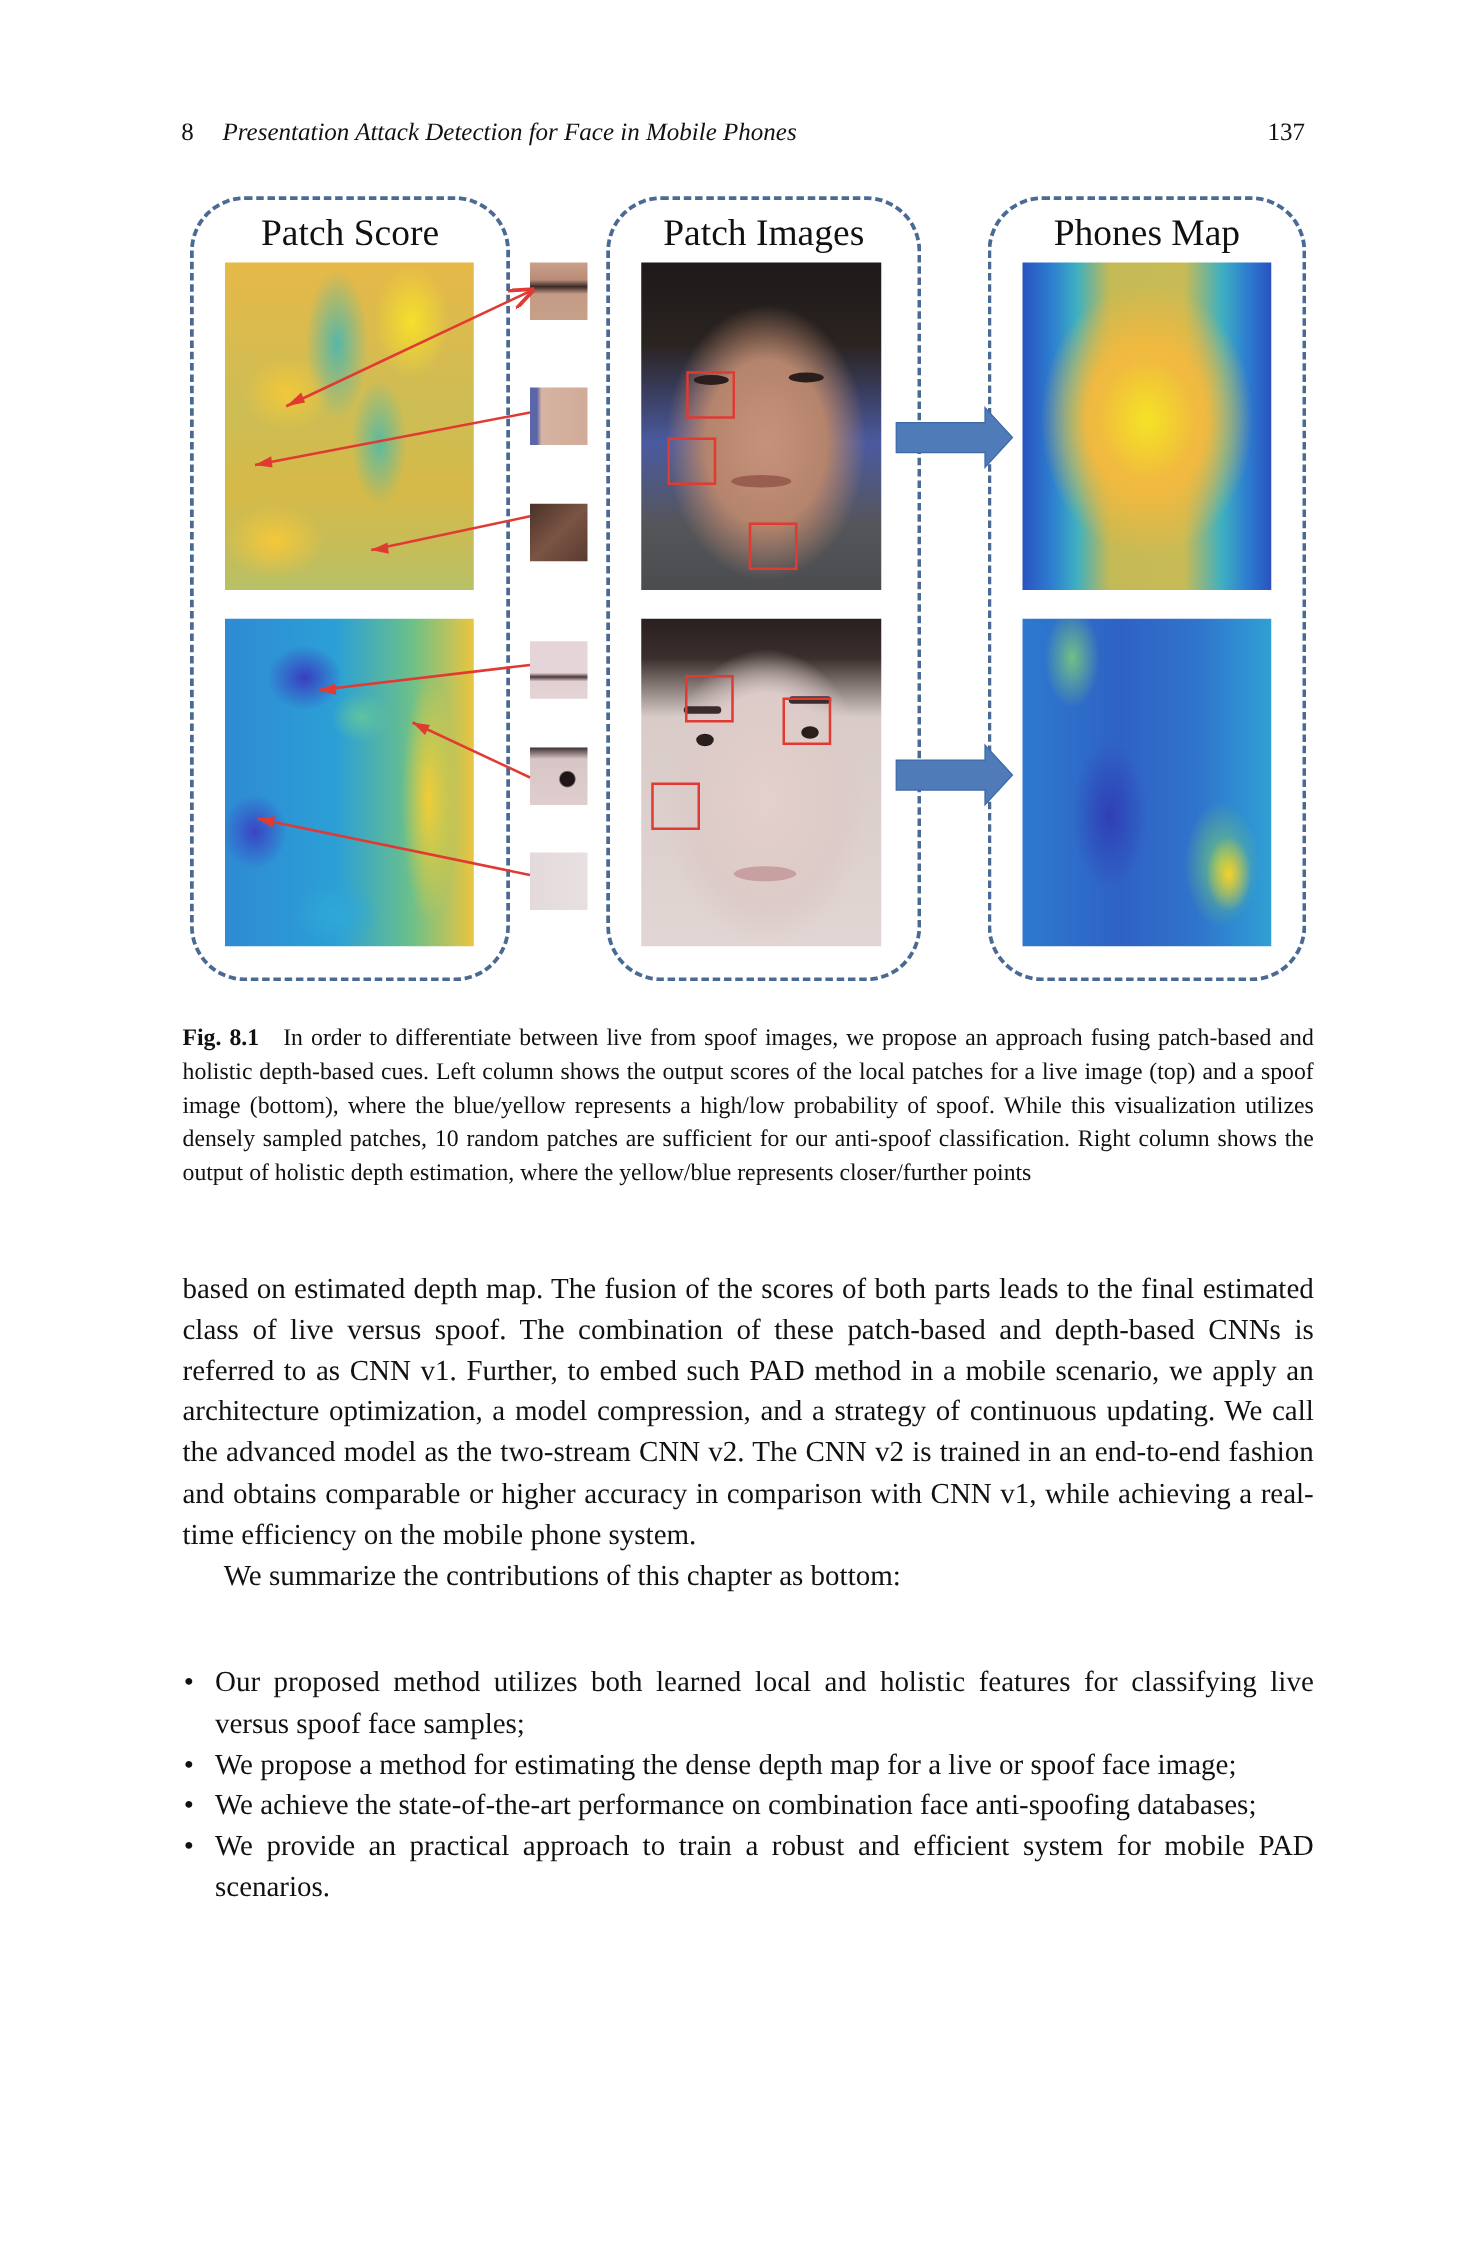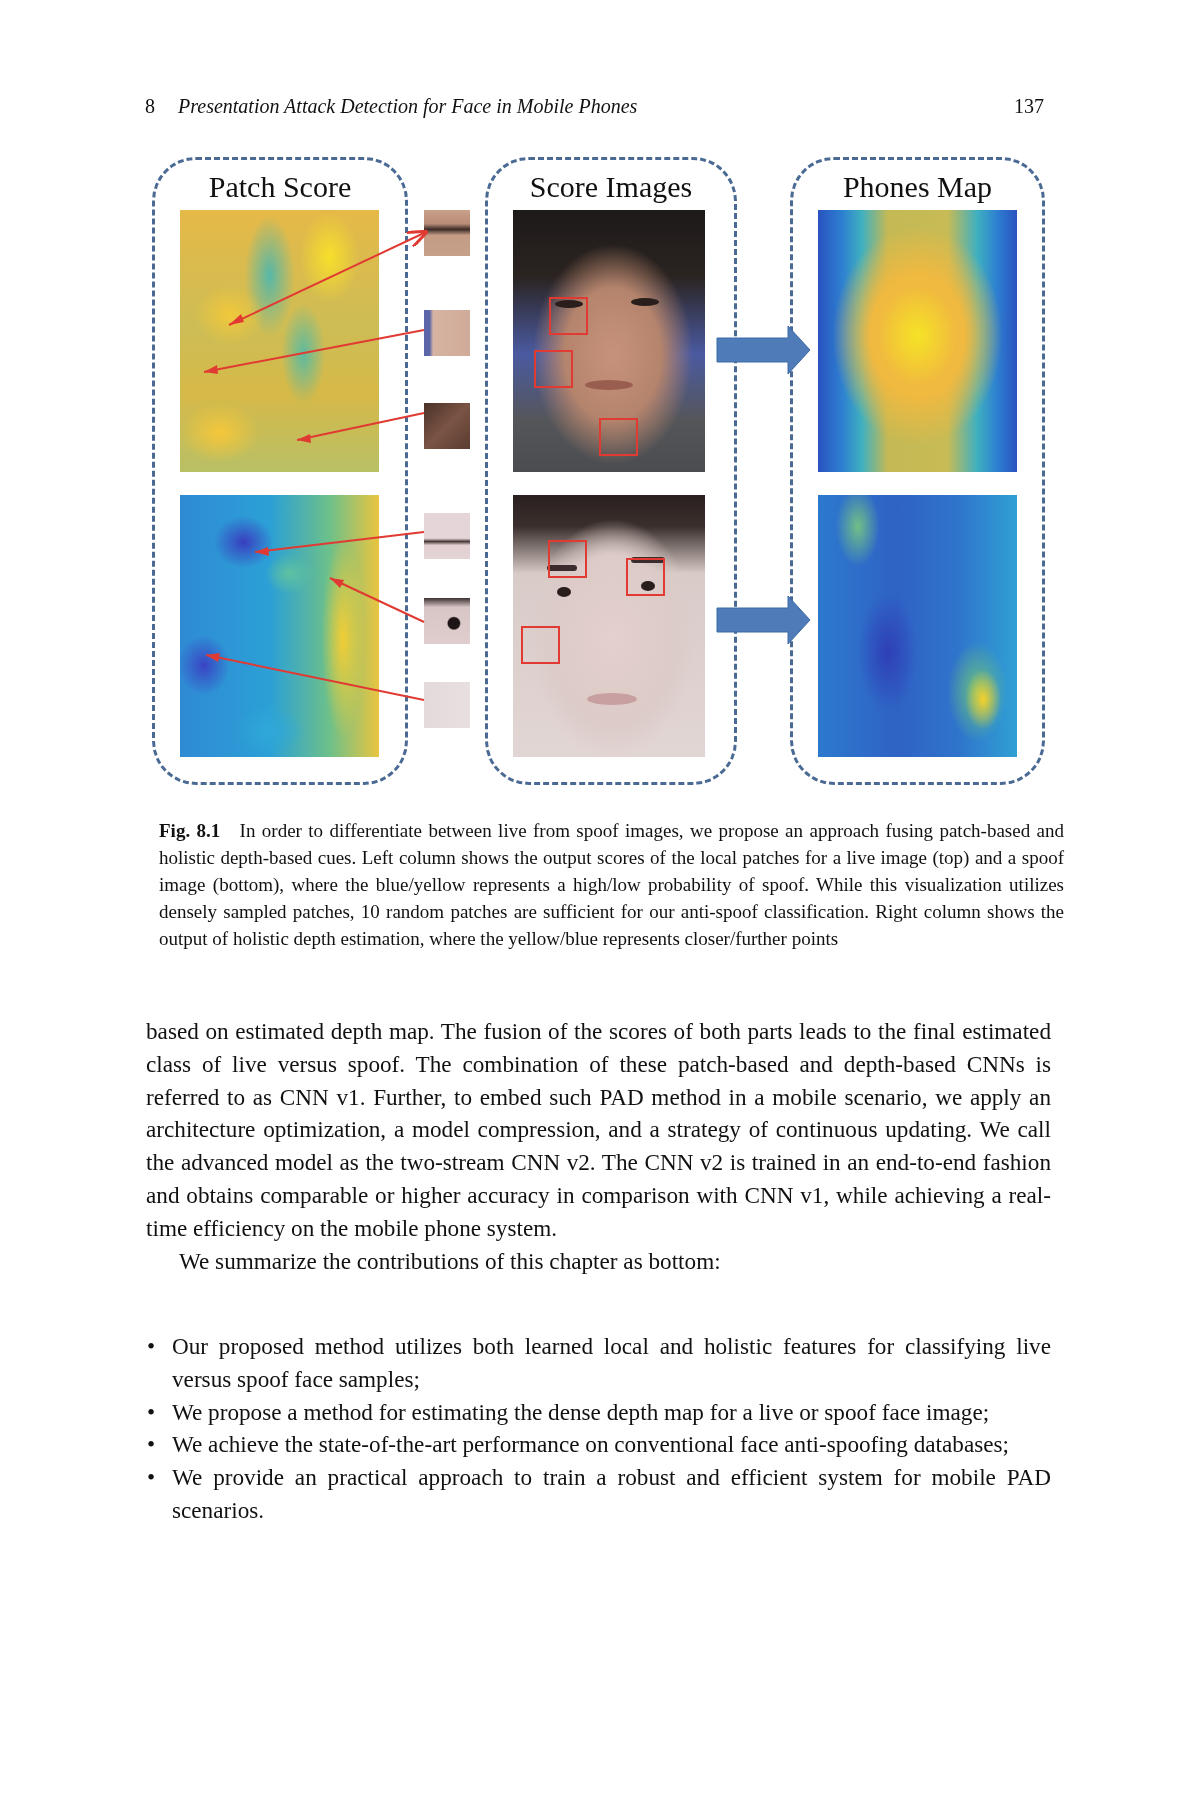--- a/index.html
+++ b/index.html
@@ -50,21 +50,21 @@
   .face { position:absolute; overflow:hidden; }
   .face-live { background: radial-gradient(ellipse 80px 110px at 52% 55%, #c7927c 0%, #b5846c 60%, rgba(80,70,70,0) 100%),
                linear-gradient(180deg, #1e1a1a 0%, #2a2320 25%, #4a5aa0 55%, #55565a 80%, #4b4c50 100%); }
   .face-spoof { background: radial-gradient(ellipse 85px 120px at 52% 55%, #e4d0cc 0%, #dccbc8 70%, rgba(220,210,210,0) 100%),
                linear-gradient(180deg, #2a2020 0%, #3a2f2c 12%, #d8cbc8 30%, #e2d6d4 100%); }
   .feature { position:absolute; background:#2a1e1c; border-radius:50%; }
   .patch-thumb { position:absolute; width:46px; height:46px; }
   .red-box { position:absolute; border:2.5px solid #e03a32; box-sizing:border-box; }
   .arrows-svg { position:absolute; left:0; top:0; overflow:visible; }
 
-  .caption { left:146px; top:817px; width:905px; font-size:19px; line-height:27px; text-align:justify;margin-left:13px; }
+  .caption { left:146px; top:817px; width:905px; font-size:19px; line-height:27px; text-align:justify; }
   .caption b { font-weight:bold; }
   .body-text { left:146px; top:1015px; width:905px; font-size:23.2px; line-height:32.8px; text-align:justify; }
   .body-text p { margin:0; }
   .indent { text-indent:33px; }
   .bullets { left:146px; top:1330px; width:905px; font-size:23.2px; line-height:32.8px; }
   .bullet-item { position:relative; padding-left:26px; text-align:justify; }
   .bullet-dot { position:absolute; left:1px; top:0; }
 </style>
 </head>
 <body>
@@ -82,21 +82,21 @@
   <div class="heat heat-spoof-patch" style="left:180px;top:495px;width:199px;height:262px;"></div>
 
   <div class="patch-thumb" style="left:424px;top:210px;background:linear-gradient(180deg,#c9a08a 0%,#b98c78 30%,#3a2a26 42%,#c49c86 55%,#c7a08a 100%);"></div>
   <div class="patch-thumb" style="left:424px;top:310px;background:linear-gradient(90deg,#5a66a8 0%,#5a66a8 12%,#d6b3a2 20%,#d0ab98 100%);"></div>
   <div class="patch-thumb" style="left:424px;top:403px;background:linear-gradient(135deg,#4a3228 0%,#7a5444 50%,#5a3c30 100%);"></div>
   <div class="patch-thumb" style="left:424px;top:513px;background:linear-gradient(180deg,#e6d5d8 0%,#e6d5d8 55%,#4a3a3a 62%,#e2d0d2 70%,#e4d4d6 100%);"></div>
   <div class="patch-thumb" style="left:424px;top:598px;background:radial-gradient(circle 7px at 65% 55%,#1e1616 0%,#1e1616 80%,rgba(0,0,0,0) 100%),linear-gradient(180deg,#3c3030 0%,#d8c6c6 20%,#e0cece 100%);"></div>
   <div class="patch-thumb" style="left:424px;top:682px;background:linear-gradient(90deg,#e4dadc 0%,#e8dfe0 100%);"></div>
 
   <div class="group-box" style="left:485px;top:157px;width:252px;height:628px;">
-    <div class="group-title">Score Images</div>
+    <div class="group-title">Patch Images</div>
   </div>
   <div class="face face-live" style="left:513px;top:210px;width:192px;height:262px;">
     <div class="feature" style="left:42px;top:90px;width:28px;height:8px;"></div>
     <div class="feature" style="left:118px;top:88px;width:28px;height:8px;"></div>
     <div class="feature" style="left:72px;top:170px;width:48px;height:10px;background:#9a5e50;"></div>
   </div>
   <div class="face face-spoof" style="left:513px;top:495px;width:192px;height:262px;">
     <div class="feature" style="left:34px;top:70px;width:30px;height:6px;border-radius:3px;background:#3a2c2c;"></div>
     <div class="feature" style="left:118px;top:62px;width:34px;height:6px;border-radius:3px;background:#3a2c2c;"></div>
     <div class="feature" style="left:44px;top:92px;width:14px;height:10px;"></div>
@@ -159,19 +159,19 @@
   <div class="bullet-item">
     <span class="bullet-dot">•</span>
     <span>Our proposed method utilizes both learned local and holistic features for classifying live versus spoof face samples;</span>
   </div>
   <div class="bullet-item">
     <span class="bullet-dot">•</span>
     <span>We propose a method for estimating the dense depth map for a live or spoof face image;</span>
   </div>
   <div class="bullet-item">
     <span class="bullet-dot">•</span>
-    <span>We achieve the state-of-the-art performance on conventional face anti-spoofing databases;</span>
+    <span>We achieve the state-of-the-art performance on combination face anti-spoofing databases;</span>
   </div>
   <div class="bullet-item">
     <span class="bullet-dot">•</span>
     <span>We provide an practical approach to train a robust and efficient system for mobile PAD scenarios.</span>
   </div>
 </div>
 
 </body></html>

